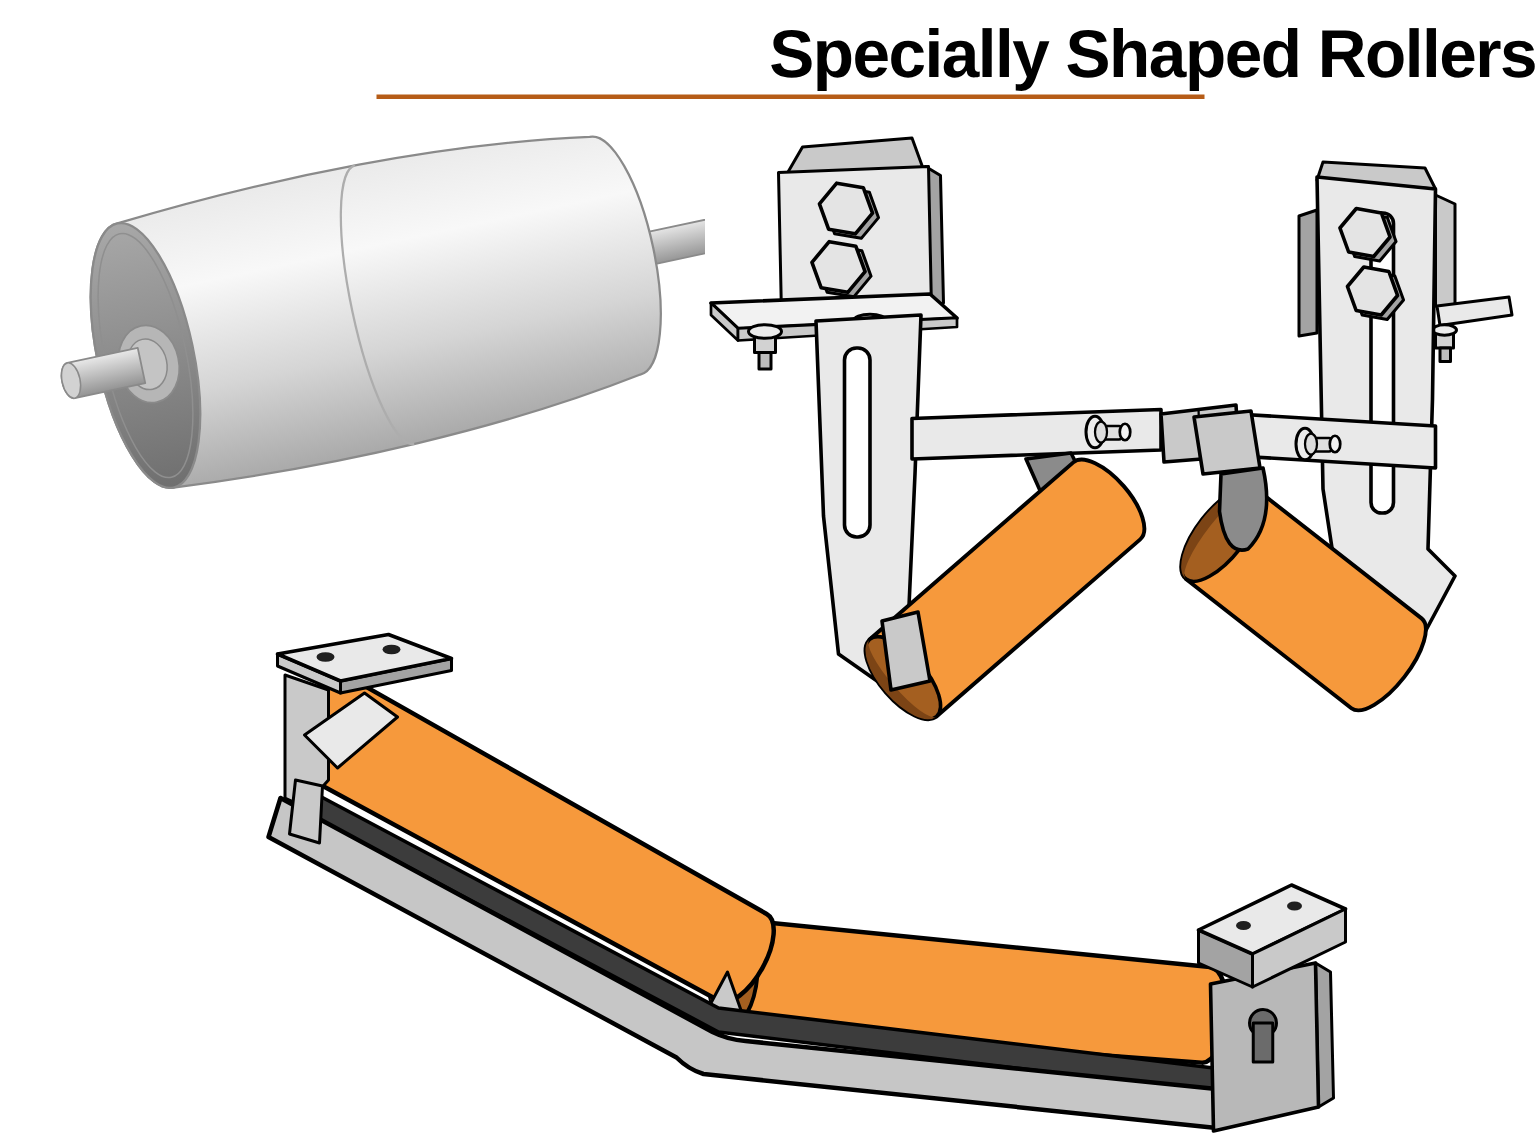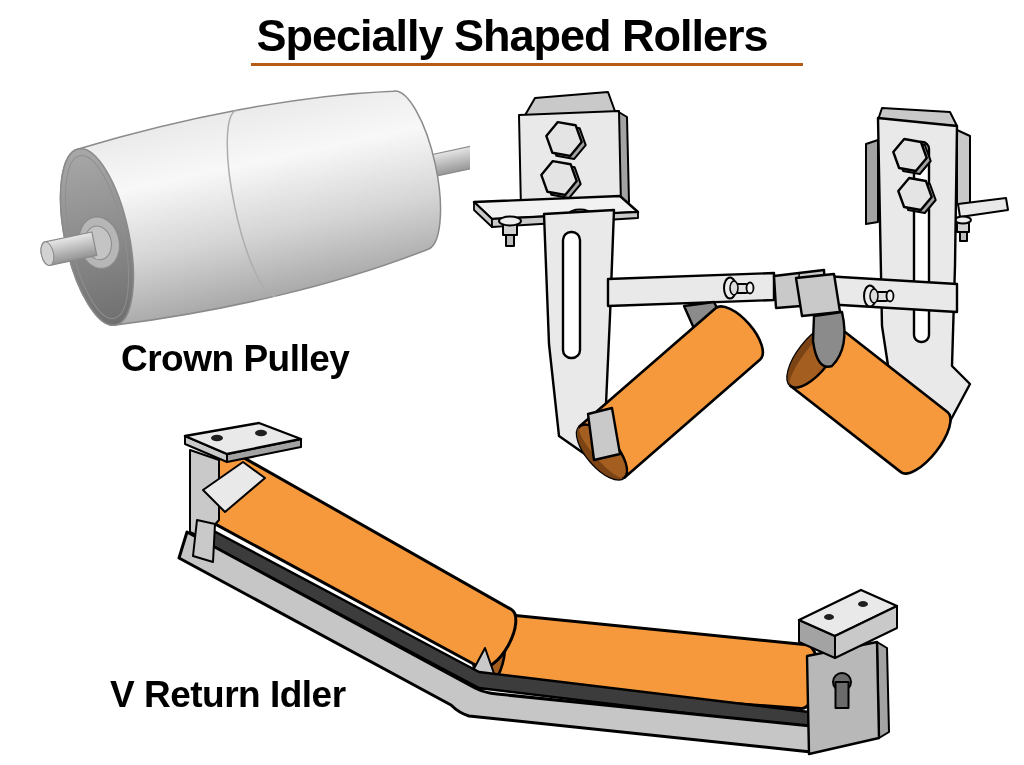--- a/index.html
+++ b/index.html
@@ -5,21 +5,21 @@
   :root{
     --background:#fff; --text:#000; --title-underline:#b65c17; --outline:#000;
     --roller-orange:#f6993c; --roller-end-brown:#a45f20; --roller-end-brown-dark:#7c4415;
     --metal-light:#e9e9e9; --metal-mid:#c9c9c9; --metal-dark:#a3a3a3;
     --fork-gray:#8b8b8b; --frame-strip:#3c3c3c; --frame-band:#c6c6c6; --slot-white:#ffffff;
   }
   html,body{margin:0;padding:0;}
   body{width:1024px;height:765px;background:var(--background);overflow:hidden;
        font-family:"Liberation Sans","DejaVu Sans",sans-serif;color:var(--text);}
   .page{position:relative;width:1024px;height:765px;}
-  .title{position:absolute;left:0;top:10px;width:1024px;text-align:center;
+  .title{position:absolute;left:0;top:10px;width:1024px;text-align:right;
          font-size:45px;font-weight:bold;letter-spacing:-1px;white-space:nowrap;}
   .title-underline{position:absolute;left:251px;top:63px;width:552px;height:3px;
          background:var(--title-underline);}
   .fig-label{position:absolute;font-size:37px;font-weight:bold;white-space:nowrap;letter-spacing:-0.5px;}
   .label-crown{left:121px;top:338px;}
   .label-angled{left:655px;top:494px;}
   .label-vreturn{left:110px;top:674px;}
   .illus{position:absolute;}
   .illus-crown{left:25px;top:82px;}
   .illus-angled{left:462px;top:86px;}
@@ -198,15 +198,13 @@
       <circle class="key ln" cx="679" cy="262" r="9" stroke-width="2"></circle>
       <rect class="key ln" x="672.5" y="262" width="13" height="26" stroke-width="2"></rect>
       <polygon class="m-dark ln" points="636,200 672,216 672,238 636,222" stroke-width="2"></polygon>
       <polygon class="m-light ln" points="636,200 698,170 734,186 672,216" stroke-width="2.4"></polygon>
       <polygon class="m-mid ln" points="672,216 734,186 734,208 672,238" stroke-width="2"></polygon>
       <ellipse class="hole" cx="666" cy="197" rx="5" ry="3"></ellipse>
       <ellipse class="hole" cx="700" cy="184" rx="5" ry="3"></ellipse>
     </g>
   </svg>
 
-  <div class="fig-label label-crown">Crown Pulley</div>
-  <div class="fig-label label-vreturn">V Return Idler</div>
 </div>
 
 </body></html>

